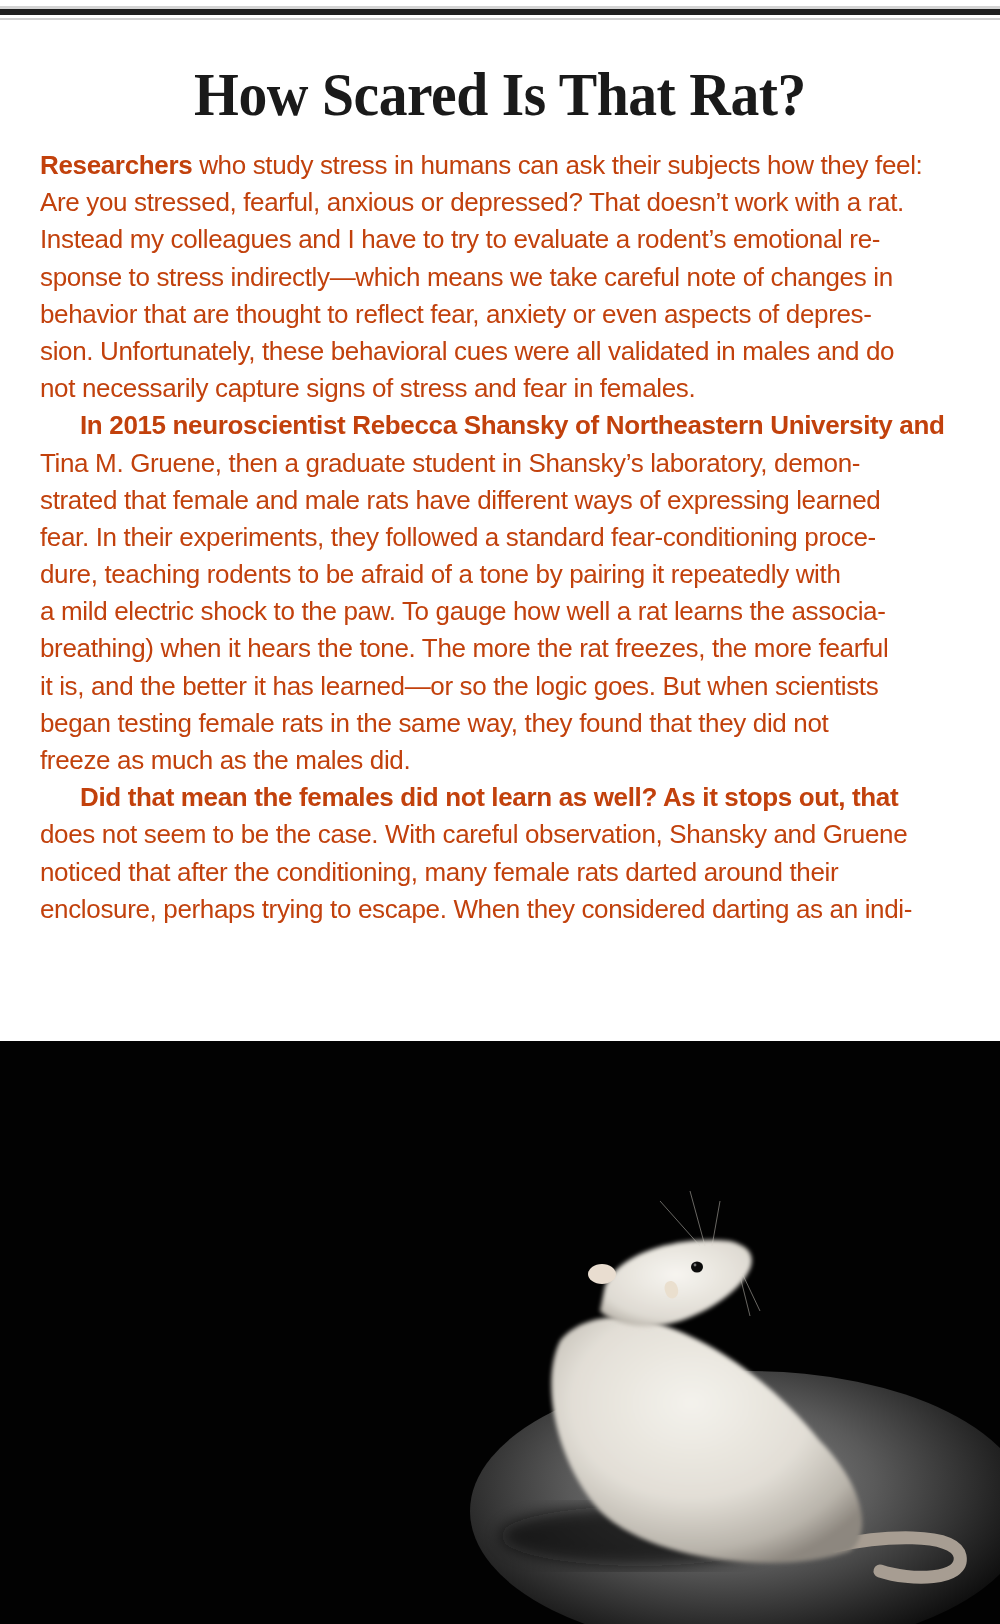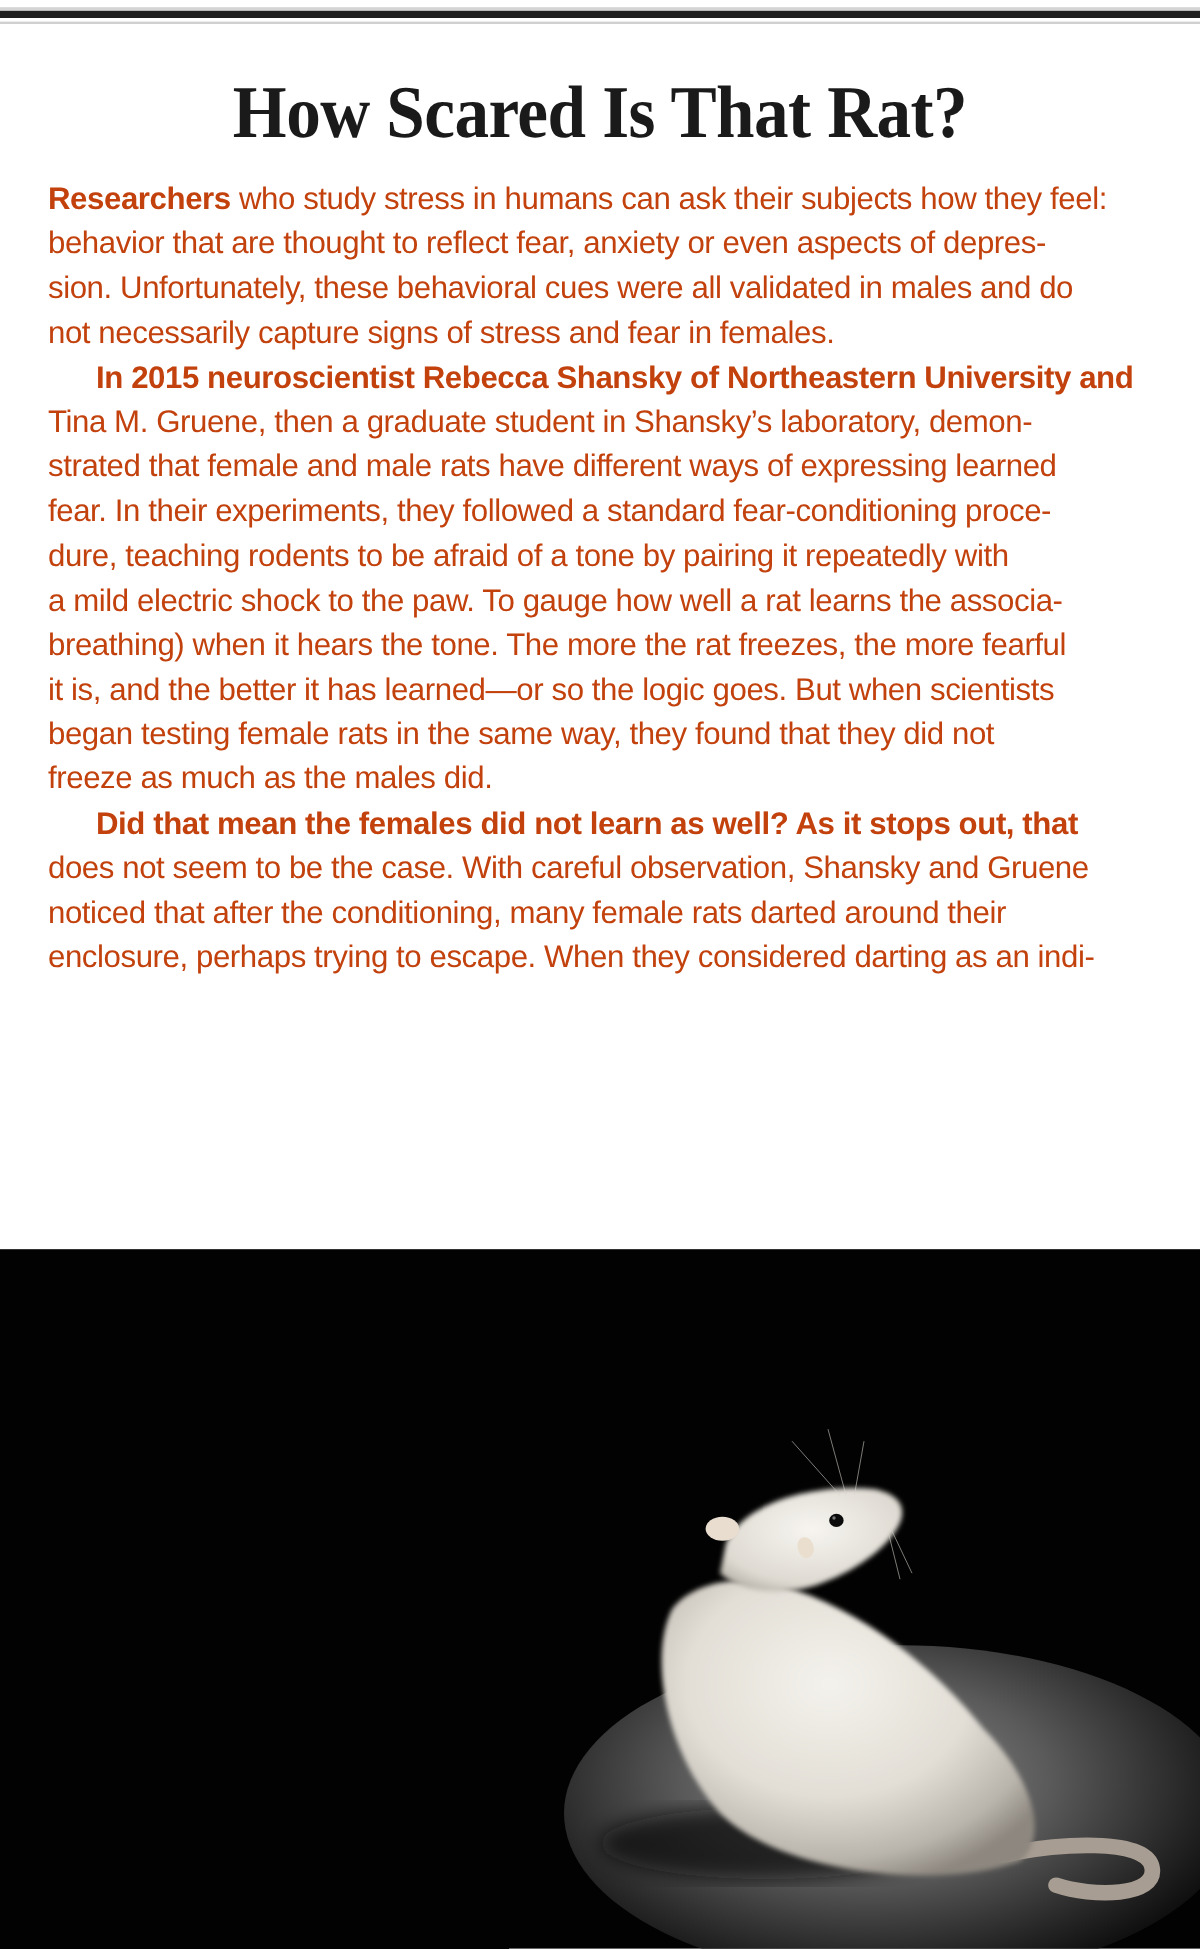--- a/index.html
+++ b/index.html
@@ -39,20 +39,23 @@
 <body>
 
 <div class="rule-top"></div>
 <div class="rule-thick"></div>
 <div class="rule-thin"></div>
 
 <h1 class="title">How Scared Is That Rat?</h1>
 
 <div class="body-text">
   <div class="line"><span class="lead">Researchers</span><span> who study stress in humans can ask their subjects how they feel:</span></div>
+  <div class="line">Are you stressed, fearful, anxious or depressed? That doesn’t work with a rat.</div>
+  <div class="line">Instead my colleagues and I have to try to evaluate a rodent’s emotional re-</div>
+  <div class="line">sponse to stress indirectly—which means we take careful note of changes in</div>
   <div class="line">behavior that are thought to reflect fear, anxiety or even aspects of depres-</div>
   <div class="line">sion. Unfortunately, these behavioral cues were all validated in males and do</div>
   <div class="line">not necessarily capture signs of stress and fear in females.</div>
   <div class="line indent">In 2015 neuroscientist Rebecca Shansky of Northeastern University and</div>
   <div class="line">Tina M. Gruene, then a graduate student in Shansky’s laboratory, demon-</div>
   <div class="line">strated that female and male rats have different ways of expressing learned</div>
   <div class="line">fear. In their experiments, they followed a standard fear-conditioning proce-</div>
   <div class="line">dure, teaching rodents to be afraid of a tone by pairing it repeatedly with</div>
   <div class="line">a mild electric shock to the paw. To gauge how well a rat learns the associa-</div>
   <div class="line">breathing) when it hears the tone. The more the rat freezes, the more fearful</div>

